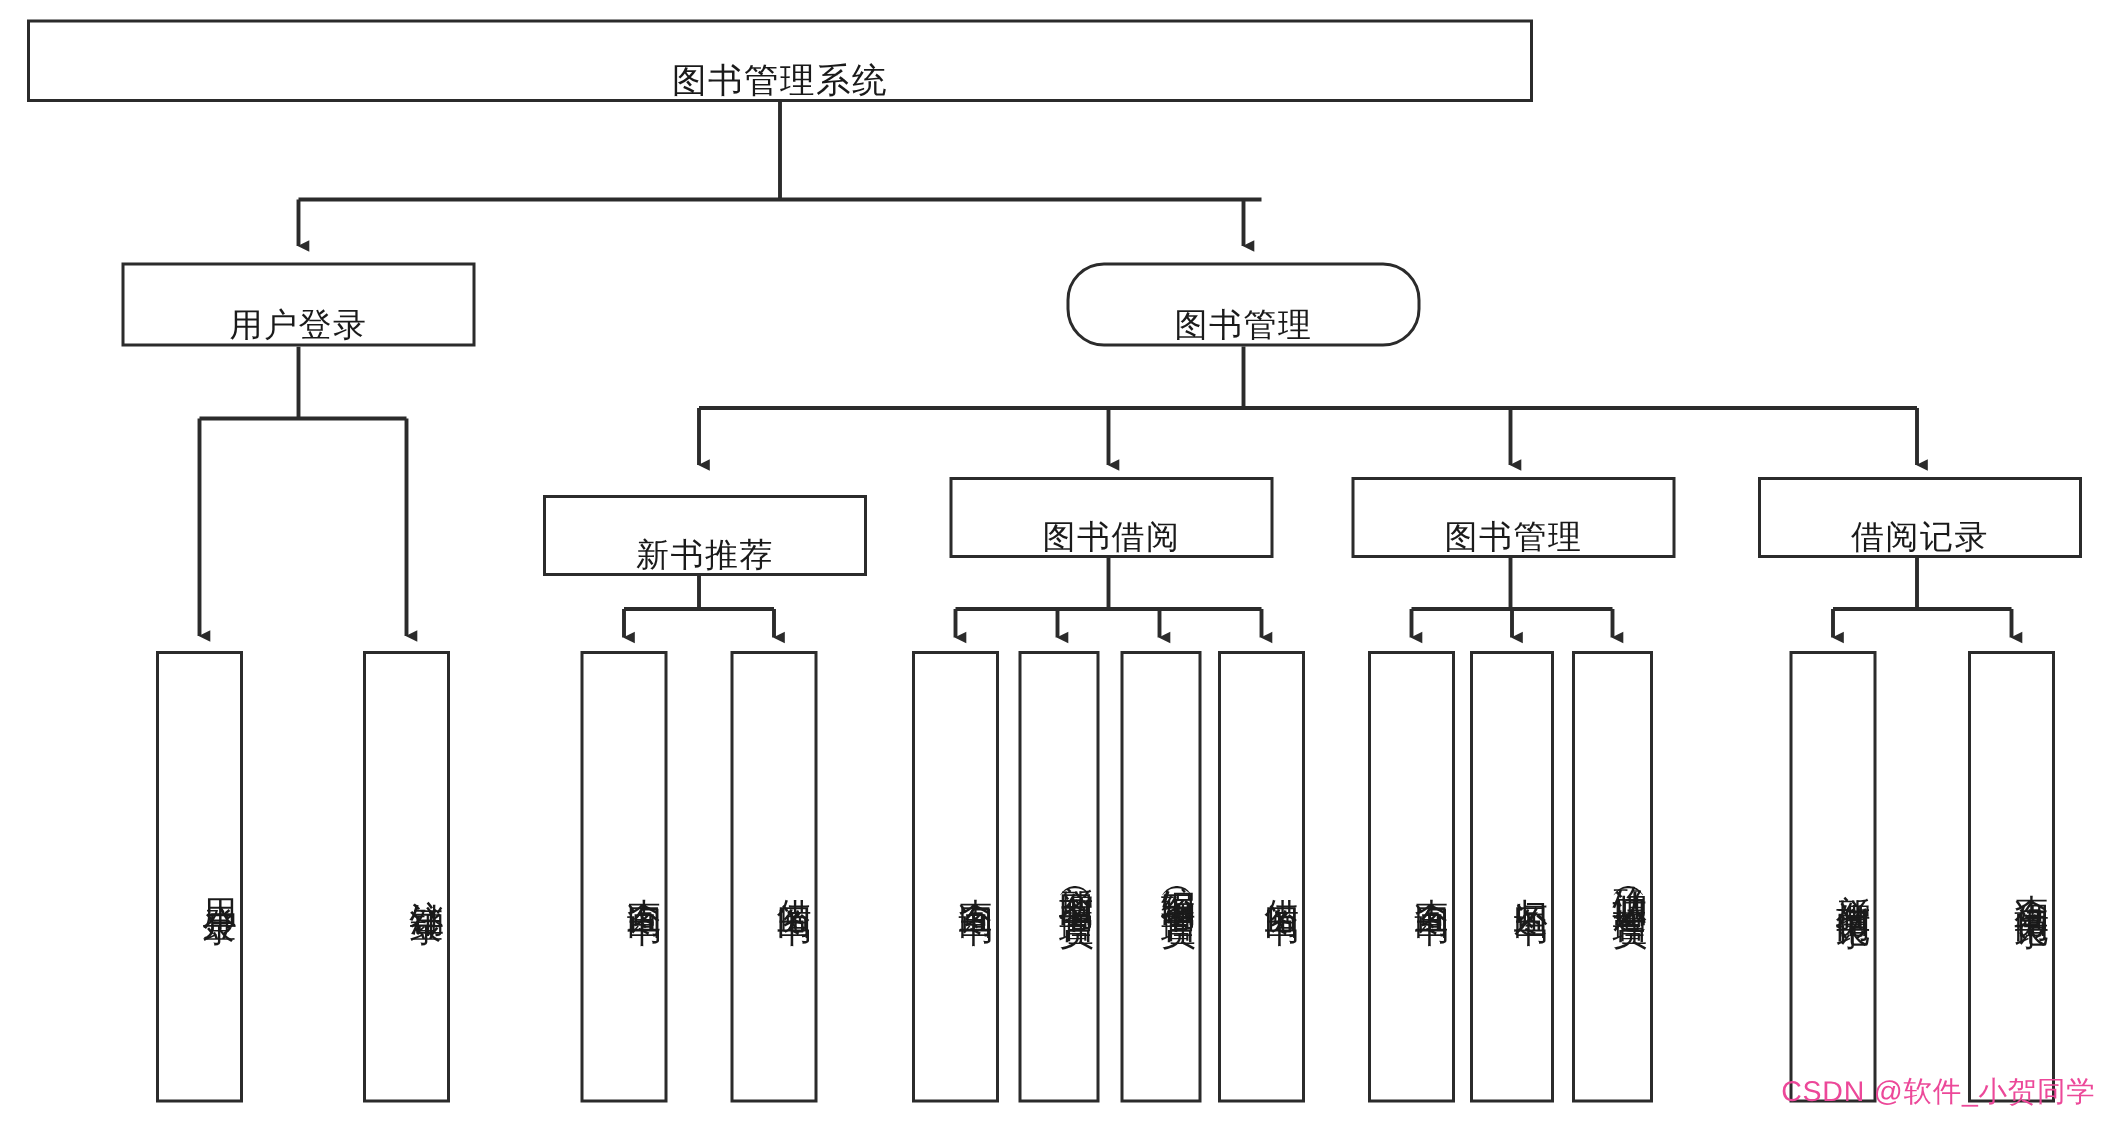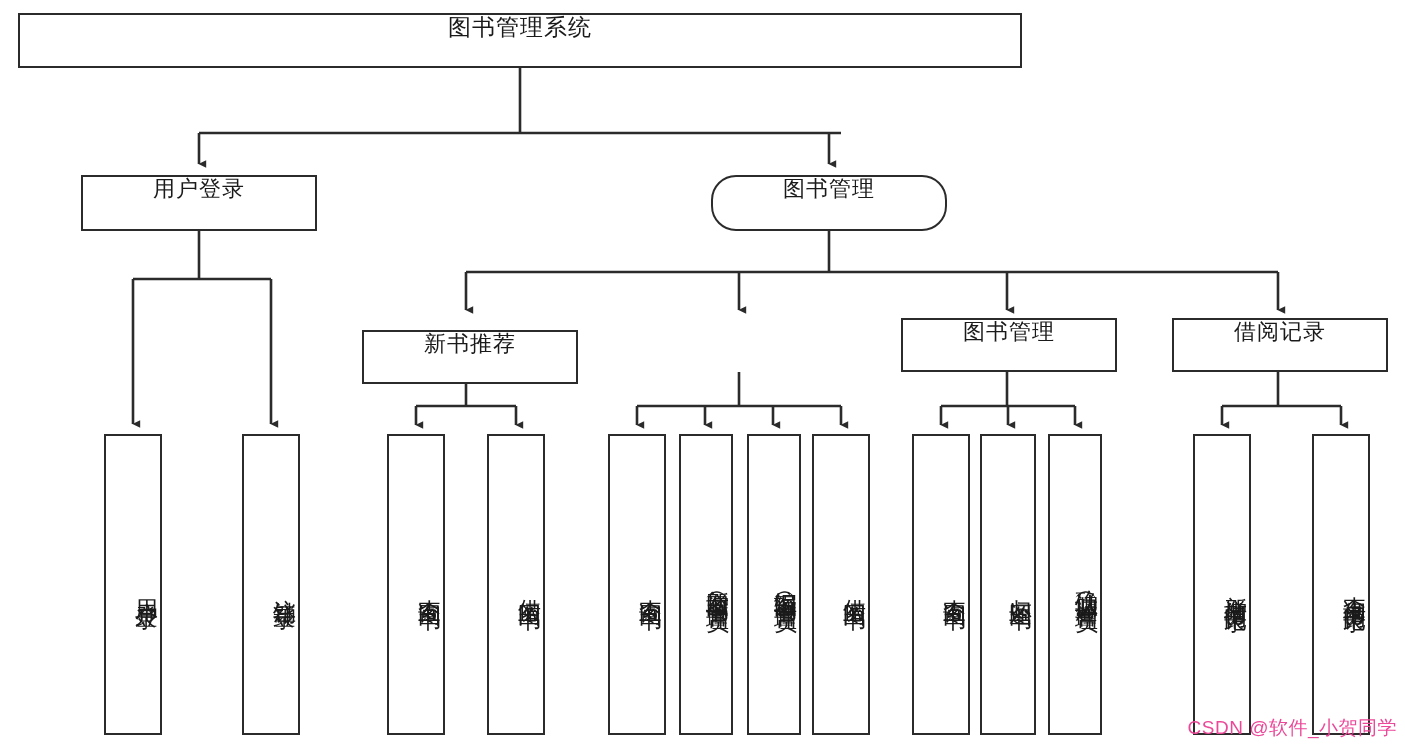--- a/index.html
+++ b/index.html
@@ -25,21 +25,21 @@
     width: 1405px;
     height: 747px;
     pointer-events: none;
   }
   .node {
     position: absolute;
     box-sizing: border-box;
     background: #ffffff;
     border: 2px solid #2b2b2b;
     display: flex;
-    align-items: flex-start;
+    align-items: flex-end;
     justify-content: center;
     color: #1a1a1a;
   }
   .node-h {
     font-size: 22px;
     letter-spacing: 1px;
     line-height: 1.1;
     white-space: nowrap;
   }
   .node-root {
@@ -130,20 +130,23 @@
   <div class="node node-h" style="left:81px; top:175px; width:236px; height:56px;">
     <span>用户登录</span>
   </div>
   <div class="node node-h" style="left:711px; top:175px; width:236px; height:56px;border-radius:25px;">
     <span>图书管理</span>
   </div>
 
   <div class="node node-h" style="left:362px; top:330px; width:216px; height:54px;">
     <span>新书推荐</span>
   </div>
+  <div class="node node-h" style="left:633px; top:318px; width:216px; height:54px;">
+    <span>图书借阅</span>
+  </div>
   <div class="node node-h" style="left:901px; top:318px; width:216px; height:54px;">
     <span>图书管理</span>
   </div>
   <div class="node node-h" style="left:1172px; top:318px; width:216px; height:54px;">
     <span>借阅记录</span>
   </div>
 
   <div class="node node-v" style="left:104px; top:434px; width:58px; height:301px;">
     <span>用户登录</span>
   </div>

